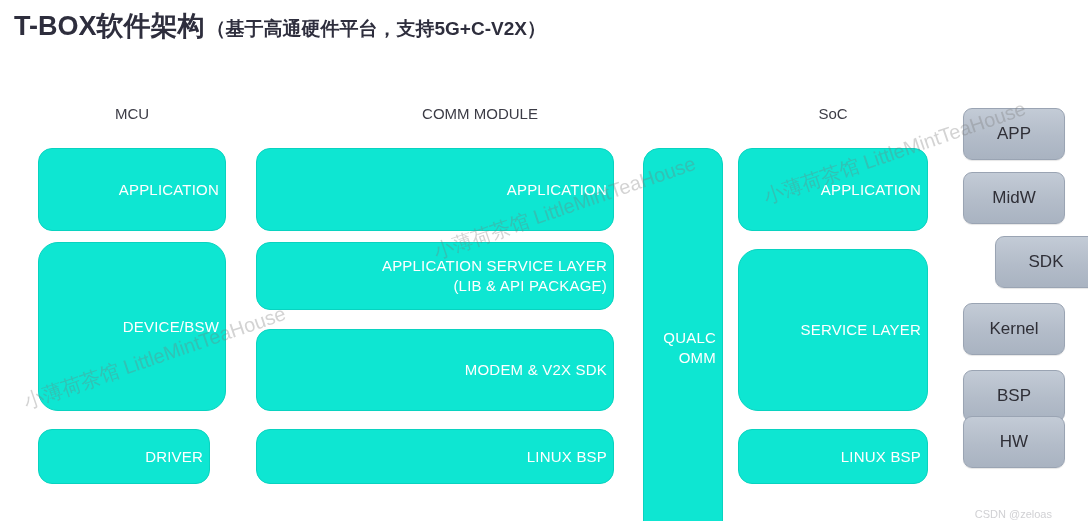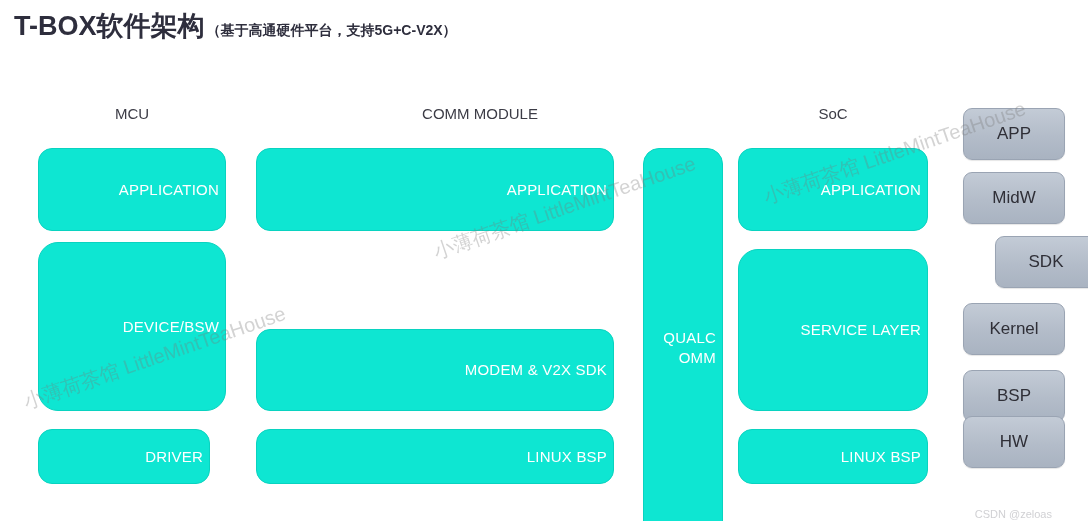--- a/index.html
+++ b/index.html
@@ -27,21 +27,21 @@
     display: flex;
     align-items: baseline;
   }
   .title-main {
     font-size: 27px;
     font-weight: bold;
     color: #2e2e3d;
     letter-spacing: 0px;
   }
   .title-sub {
-    font-size: 14px;
+    font-size: 19px;
     font-weight: bold;
     color: #2e2e3d;
     margin-left: 2px;
   }
 
   
   .col-head {
     position: absolute;
     font-size: 15px;
     color: #3c3c46;
@@ -142,20 +142,26 @@
   <div class="box" style="left:38px; top:242px; width:188px; height:169px; border-radius:20px;">
     <span class="lines">DEVICE/BSW</span>
   </div>
   <div class="box" style="left:38px; top:429px; width:172px; height:55px;">
     <span class="lines">DRIVER</span>
   </div>
 
   <div class="box" style="left:256px; top:148px; width:358px; height:83px;">
     <span class="lines">APPLICATION</span>
   </div>
+  <div class="box" style="left:256px; top:242px; width:358px; height:68px;">
+    <span class="lines">
+      <span>APPLICATION SERVICE LAYER</span>
+      <span class="l2">(LIB &amp; API PACKAGE)</span>
+    </span>
+  </div>
   <div class="box" style="left:256px; top:329px; width:358px; height:82px;">
     <span class="lines">MODEM &amp; V2X SDK</span>
   </div>
   <div class="box" style="left:256px; top:429px; width:358px; height:55px;">
     <span class="lines">LINUX BSP</span>
   </div>
 
   <div class="box" style="left:643px; top:148px; width:80px; height:400px; border-radius:16px;">
     <span class="lines">
       <span>QUALC</span>

